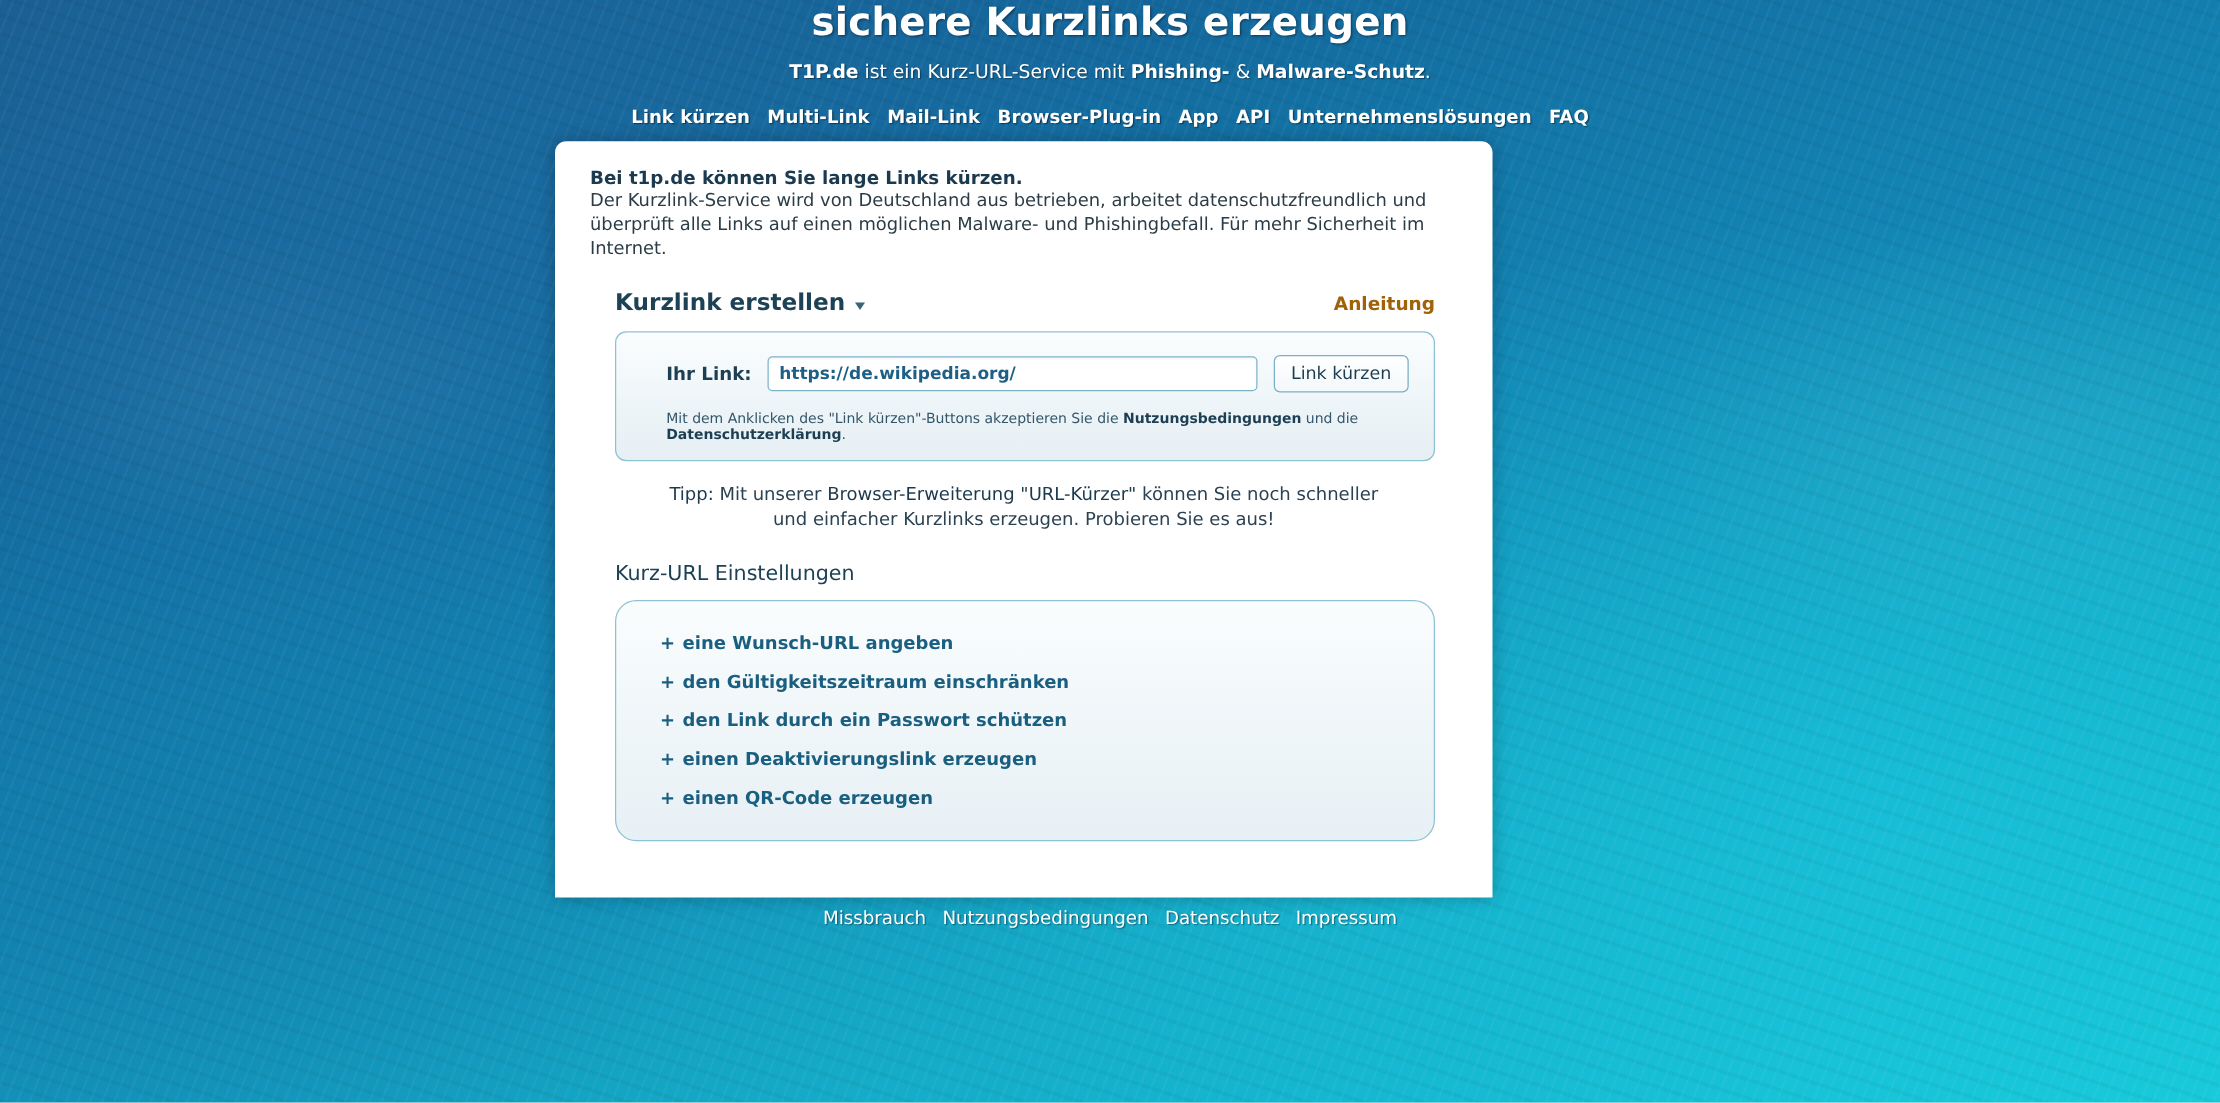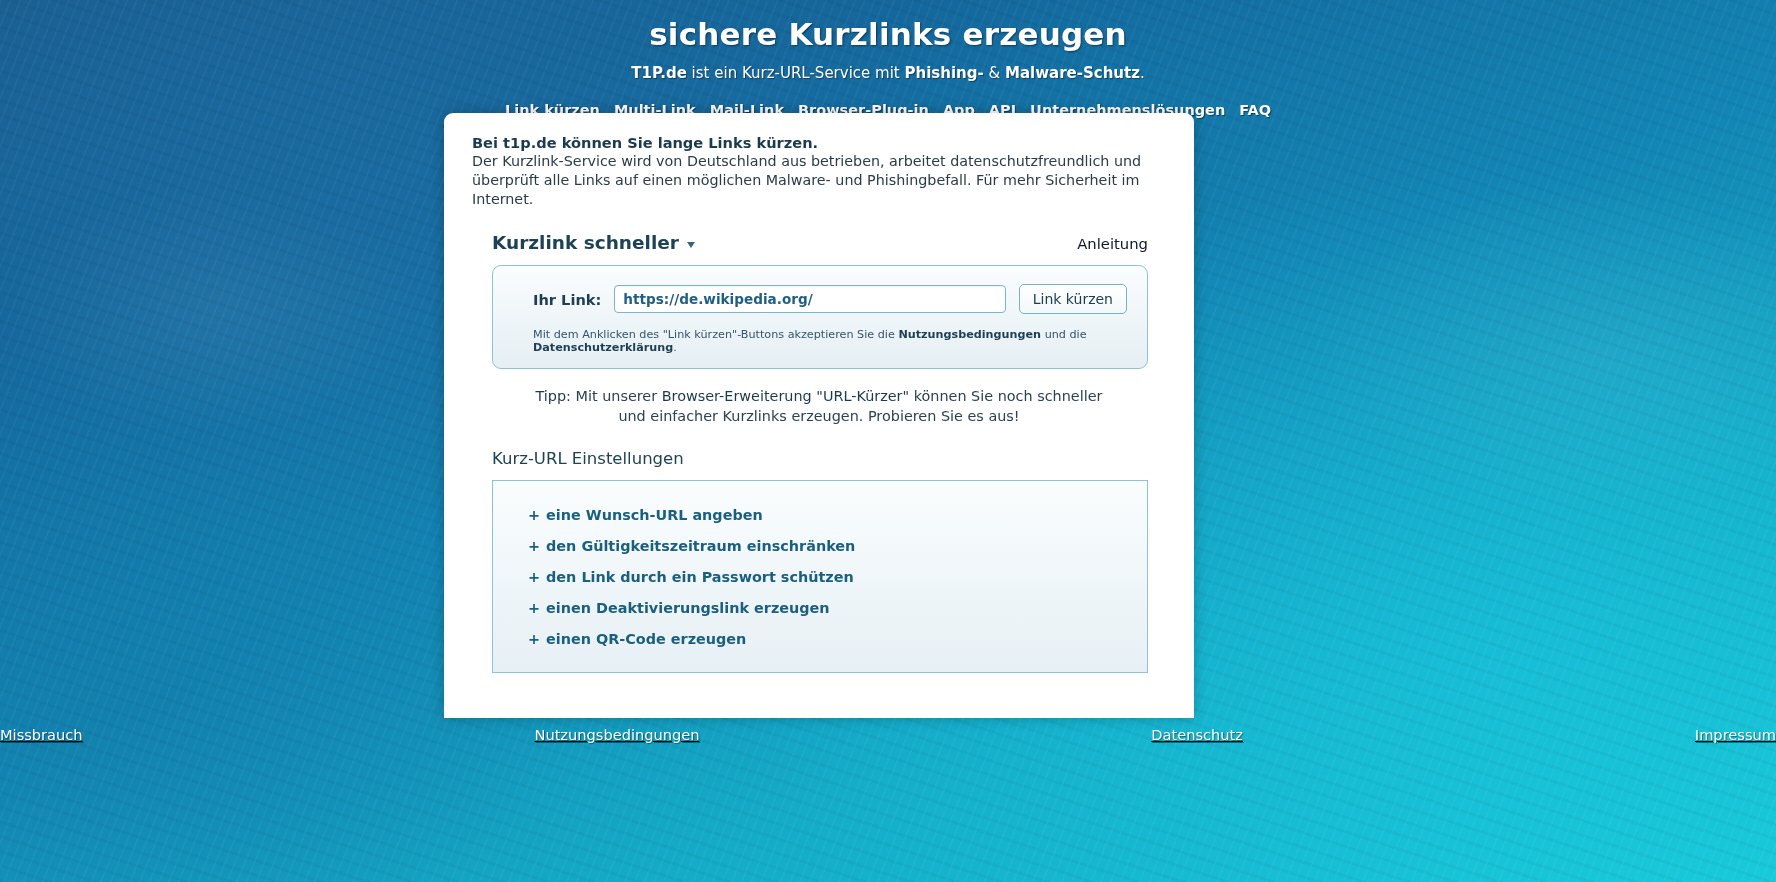--- a/index.html
+++ b/index.html
@@ -26,21 +26,21 @@
       repeating-linear-gradient(112deg, rgba(255,255,255,0.035) 0px, rgba(255,255,255,0.035) 2px, rgba(0,0,0,0) 2px, rgba(0,0,0,0) 9px),
       repeating-linear-gradient(18deg, rgba(0,0,0,0.035) 0px, rgba(0,0,0,0.035) 3px, rgba(0,0,0,0) 3px, rgba(0,0,0,0) 14px),
       radial-gradient(ellipse 300px 180px at 12% 35%, rgba(255,255,255,0.05), rgba(0,0,0,0) 70%),
       radial-gradient(ellipse 420px 240px at 90% 40%, rgba(255,255,255,0.05), rgba(0,0,0,0) 70%);
     pointer-events: none;
   }
 
   .page { position: relative; width: 1776px; height: 882px; }
 
   
-  .header { text-align: center; padding-top: 16px; }
+  .header { text-align: center; padding-top: 0; }
   .site-title {
     font-size: 31px;
     font-weight: bold;
     color: #ffffff;
     letter-spacing: 0.2px;
     text-shadow: 1px 1px 2px rgba(0,0,0,0.45);
     margin: 0;
   }
   .tagline {
     margin-top: 12px;
@@ -112,22 +112,22 @@
     display: inline-block;
     width: 0; height: 0;
     border-left: 4.5px solid transparent;
     border-right: 4.5px solid transparent;
     border-top: 6px solid #3c6477;
     position: relative;
     top: 2px;
   }
   .anleitung {
     font-size: 14.8px;
-    font-weight: normal;
-    color: #0f172a;
+    font-weight: bold;
+    color: #a16207;
     text-decoration: none;
     cursor: pointer;
   }
 
   
   .form-panel {
     margin: 12px 18px 0 20px;
     border: 1px solid #8dc2d4;
     border-radius: 9px;
     background: linear-gradient(180deg, #fbfdfe 0%, #eef5f8 55%, #e6eff4 100%);
@@ -193,45 +193,44 @@
   
   .settings-title {
     margin: 22px 0 0 20px;
     font-size: 16.5px;
     font-weight: normal;
     color: #1e4255;
   }
   .settings-panel {
     margin: 12px 18px 0 20px;
     border: 1px solid #8dc2d4;
-    border-radius: 0;
+    border-radius: 17px;
     background: linear-gradient(180deg, #fafdfe 0%, #eef5f8 60%, #e7f0f5 100%);
     padding: 18px 0 18px 0;
   }
   .setting-item {
     font-size: 14.4px;
     font-weight: bold;
     color: #1b5f80;
     padding: 7.5px 0 7.5px 35px;
     cursor: pointer;
     white-space: nowrap;
   }
   .setting-item .plus { margin-right: 6px; }
 
   
   .footer {
     position: absolute;
     left: 0;
     top: 726px;
     width: 100%;
     display: flex;
-    justify-content: space-between;
+    justify-content: center;
     gap: 13px;
     font-size: 14.6px;
-    text-decoration: underline;
   }
   .footer a {
     color: #ffffff;
     text-decoration: none;
     text-shadow: 1px 1px 1px rgba(0,0,0,0.4);
     cursor: pointer;
   }
 </style>
 </head>
 <body>
@@ -259,21 +258,21 @@
   <div class="card">
 
     <p class="intro-head">Bei t1p.de können Sie lange Links kürzen.</p>
     <p class="intro-body">
       <span>Der Kurzlink-Service wird von Deutschland aus betrieben, arbeitet datenschutzfreundlich und überprüft alle</span>
       <span>Links auf einen möglichen Malware- und Phishingbefall. Für mehr Sicherheit im Internet.</span>
     </p>
 
     <div class="section-head-row">
       <div class="section-title">
-        <span>Kurzlink schneller</span>
+        <span>Kurzlink erstellen</span>
         <span class="caret"></span>
       </div>
       <a class="anleitung">Anleitung</a>
     </div>
 
     <div class="form-panel">
       <div class="form-row">
         <span class="field-label">Ihr Link:</span>
         <input class="url-input" type="text" value="https://de.wikipedia.org/" style="">
         <button class="shorten-btn">Link kürzen</button>

